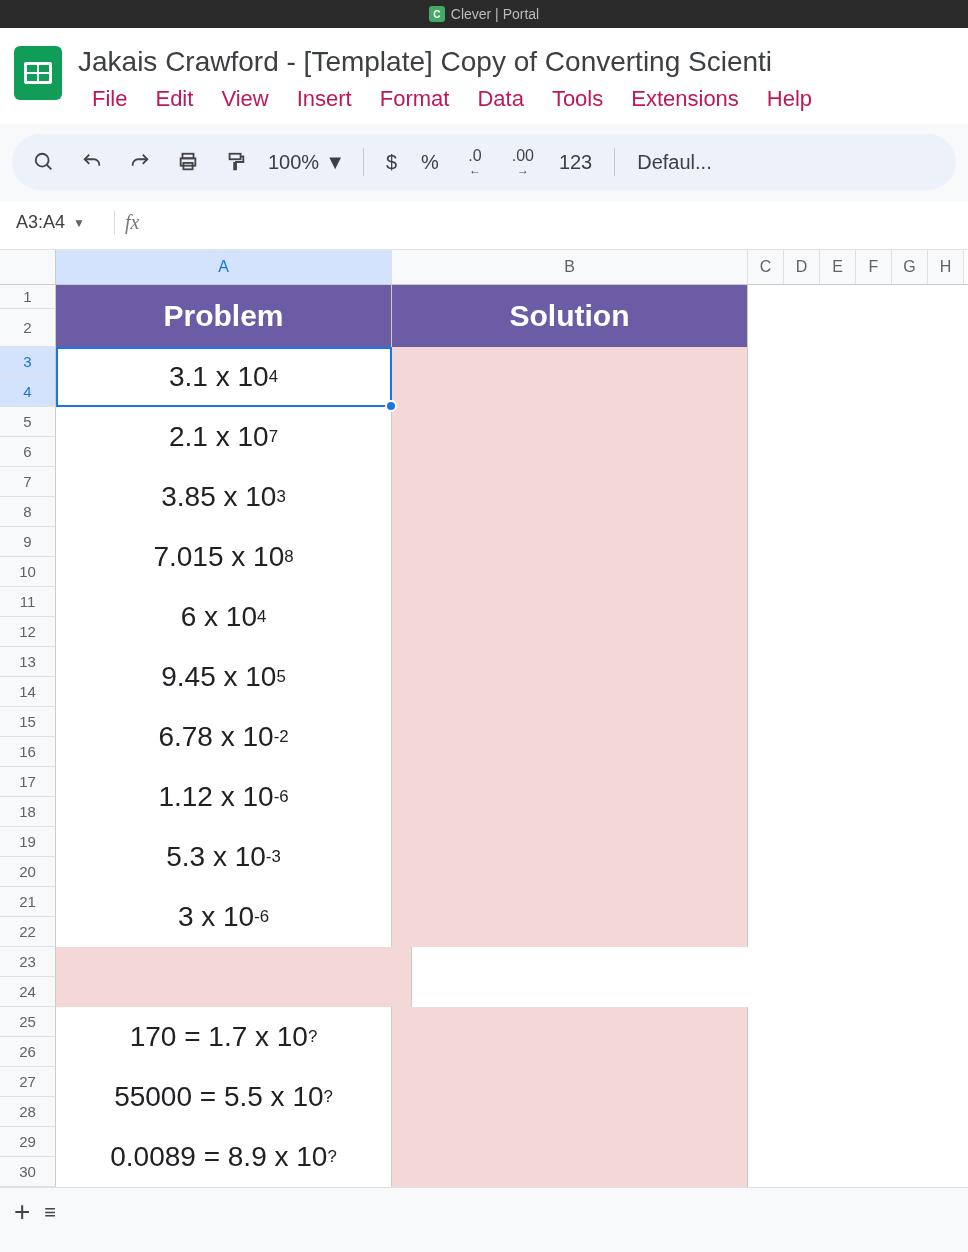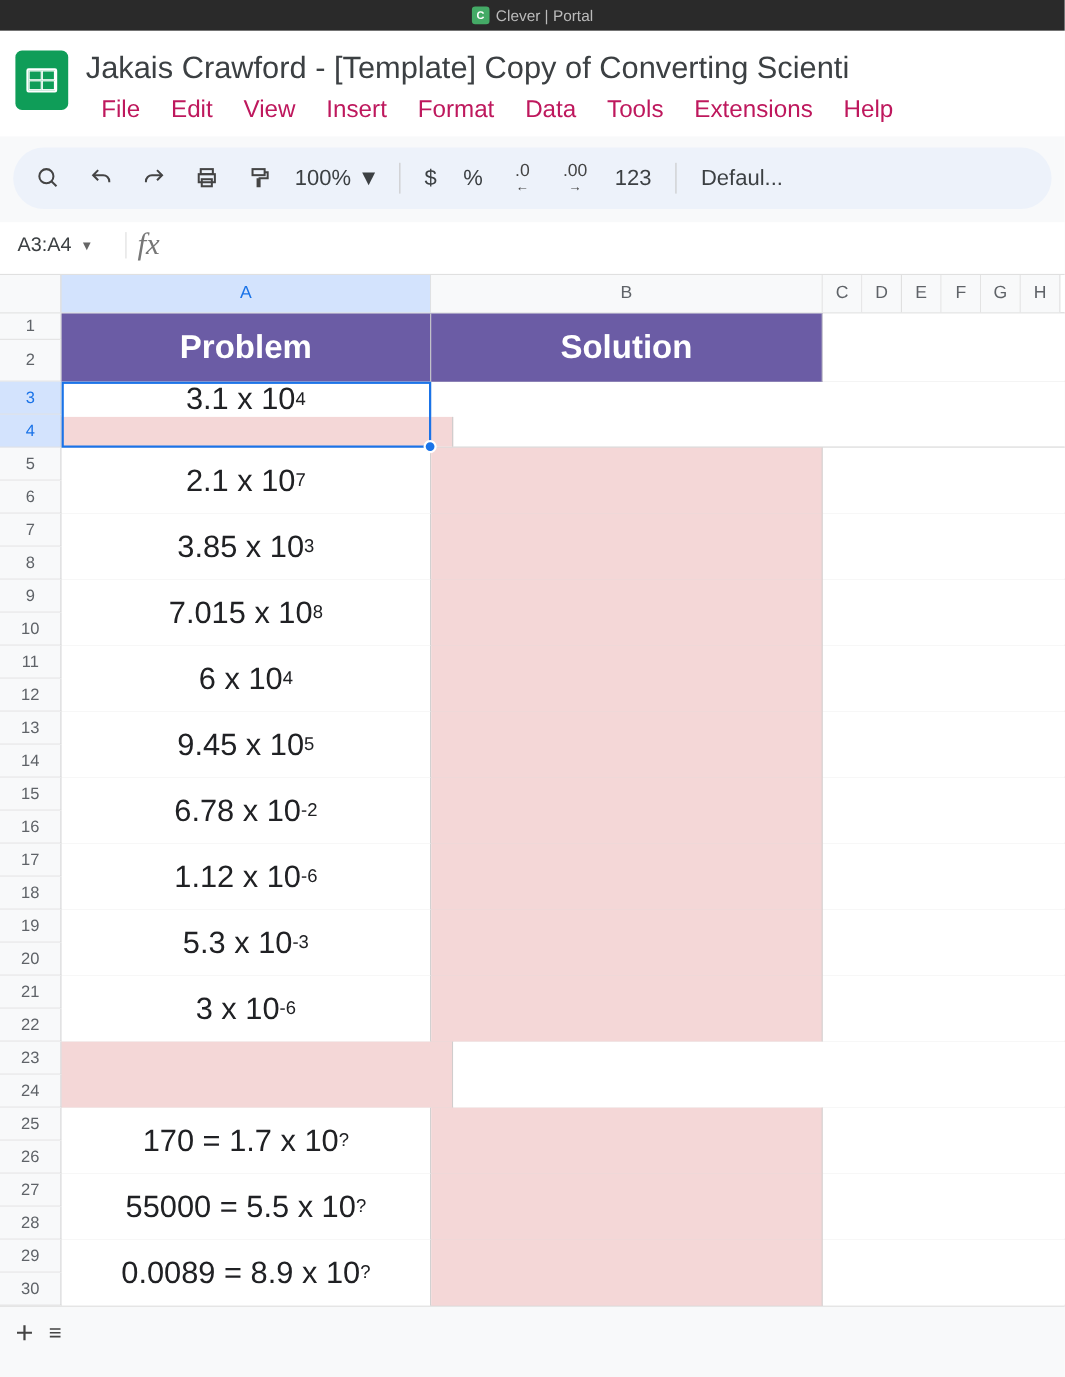--- a/index.html
+++ b/index.html
@@ -92,21 +92,21 @@
   }
   .name-box {
     width: 100px;
     font-size: 18px;
     padding: 6px 12px;
     color:#3c4043;
     display:flex;align-items:center;gap:8px;
   }
   .name-box-caret { font-size:12px; color:#666;}
   .fx-sep { width:1px; height:24px; background:#ddd; margin:0 10px;}
-  .fx-label { font-style: italic; color:#777; font-size:28px; font-family: serif;}
+  .fx-label { font-style: italic; color:#777; font-size:20px; font-family: serif;}
   .grid-wrap { background:#fff; }
   .col-headers {
     display:flex;
     border-bottom:1px solid #ccc;
     background:#fff;
   }
   .corner {
     width: 56px; height:34px;
     border-right:1px solid #ccc;
     background:#f8f9fa;
@@ -311,21 +311,21 @@
         <div class="row-h" style="height: 30px;">28</div>
         <div class="row-h" style="height: 30px;">29</div>
         <div class="row-h" style="height: 30px;">30</div>
       </div>
     <div class="cells" id="cells">
         <div class="cell-row hdr-row" style="height: 62px;">
           <div class="cellA hdrcell" style="height: 62px;">Problem</div>
           <div class="cellB" style="background: rgb(107, 92, 165); height: 62px; color: rgb(255, 255, 255); font-weight: bold; font-size: 30px; display: flex; align-items: center; justify-content: center;">Solution</div>
           <div class="cellRest" style="height: 62px;"></div>
         </div>
-        <div class="cell-row " style="height: 60px; flex-direction: column;">
+        <div class="cell-row " style="height: 60px;">
           <div class="cellA" style="height: 60px;">3.1 x 10<sup>4</sup></div>
           <div class="cellB" style="height: 60px;"></div>
           <div class="cellRest" style="height: 60px;"></div>
         </div>
         <div class="cell-row " style="height: 60px;">
           <div class="cellA" style="height: 60px;">2.1 x 10<sup>7</sup></div>
           <div class="cellB" style="height: 60px;"></div>
           <div class="cellRest" style="height: 60px;"></div>
         </div>
         <div class="cell-row " style="height: 60px;">

